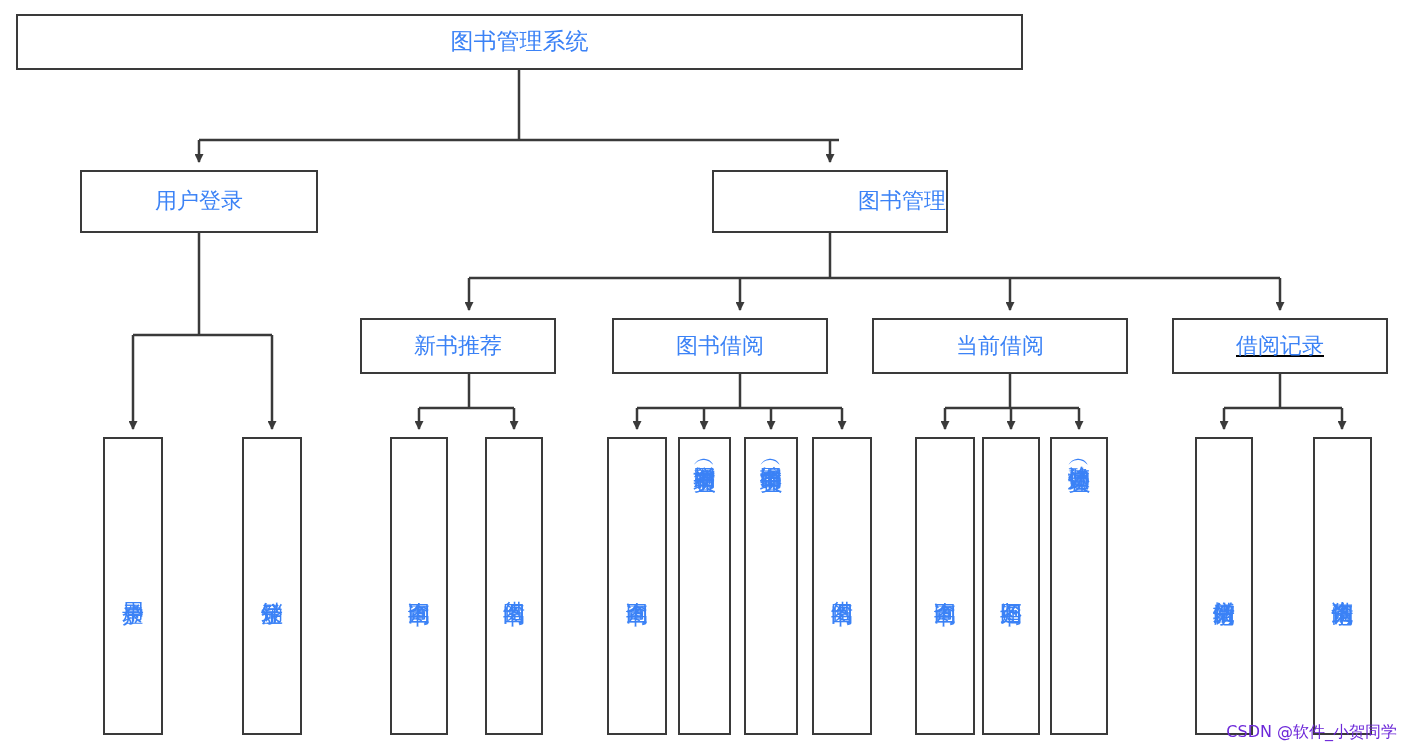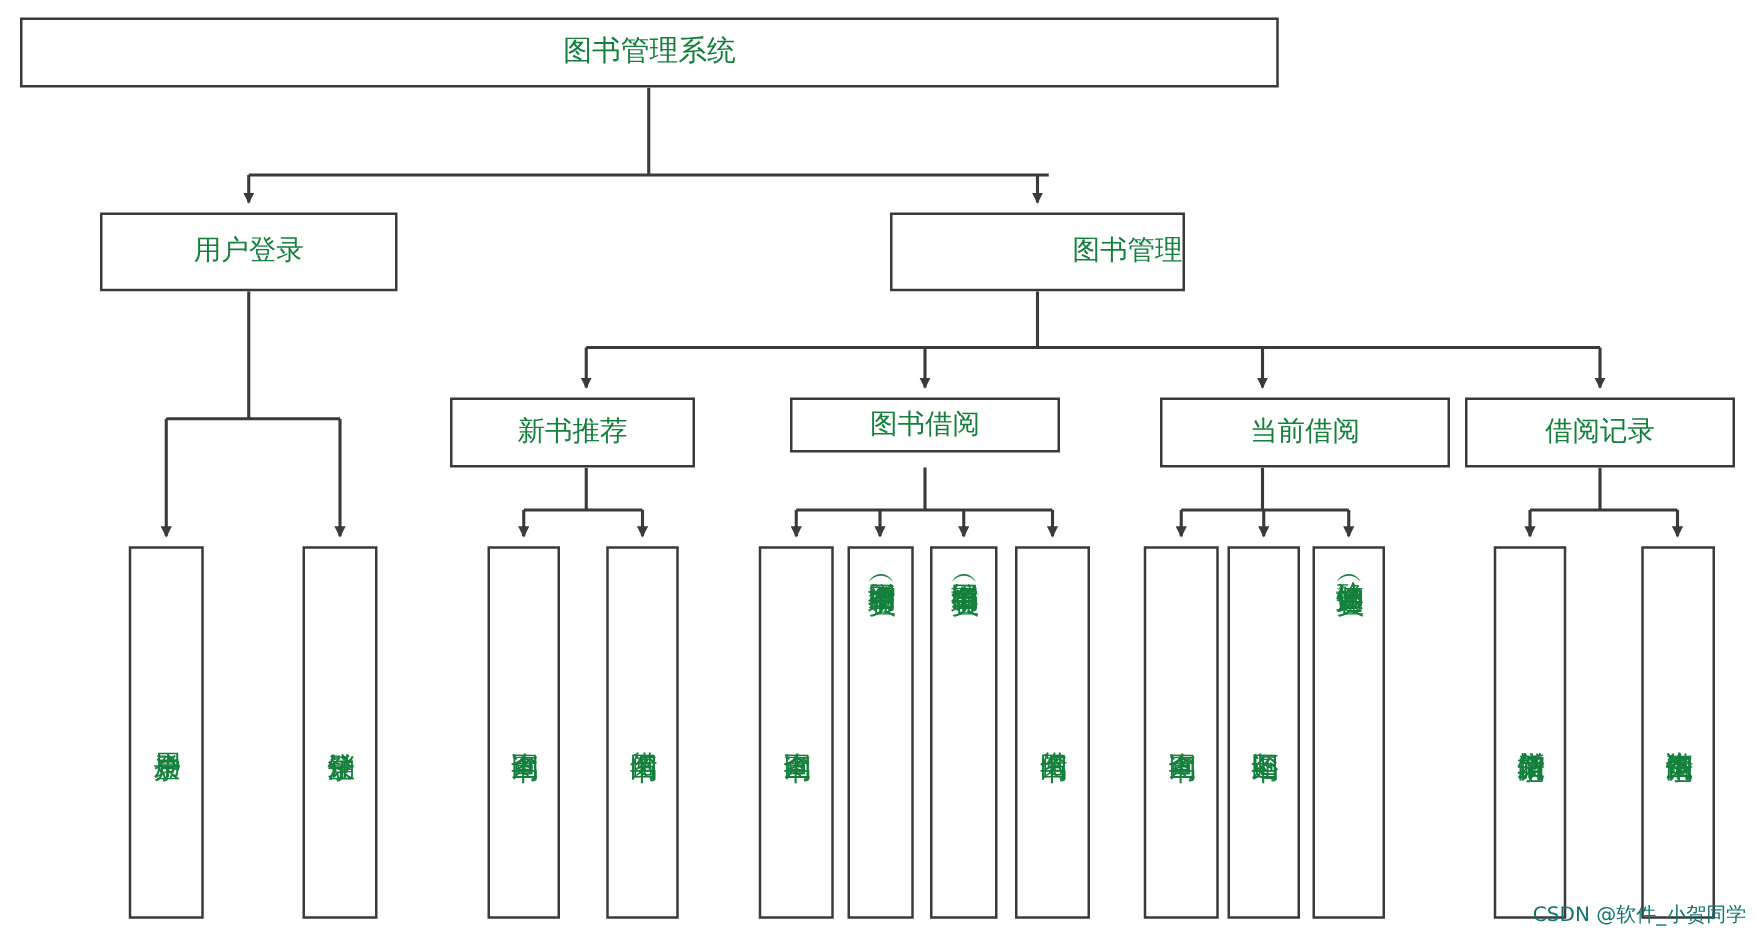--- a/index.html
+++ b/index.html
@@ -29,21 +29,21 @@
     position: absolute;
     box-sizing: border-box;
     background: #ffffff;
     border: 2.5px solid #3a3a3a;
     display: flex;
     align-items: center;
     justify-content: center;
     z-index: 3;
   }
   .node .label {
-    color: #15803d;
+    color: #3b82f6;
     line-height: 1.12;
     text-align: center;
     white-space: nowrap;
   }
   
   .node.horiz .label {
     font-size: 22px;
     writing-mode: horizontal-tb;
   }
   .node.root .label {
@@ -63,21 +63,21 @@
   }
   .node.vert.centered {
     align-items: center;
     padding-top: 0;
   }
   #watermark {
     position: absolute;
     right: 8px;
     bottom: 4px;
     font-size: 16px;
-    color: #0f766e;
+    color: #6d28d9;
     z-index: 9;
     white-space: nowrap;
     font-family: "DejaVu Sans", "Liberation Sans", sans-serif;
   }
 </style>
 </head>
 <body>
 
 <div id="diagram-root">
 
@@ -140,29 +140,29 @@
   </div>
 
   <div class="node horiz" style="left:712px; top:170px; width:236px; height:63px;justify-content:flex-end;">
     <span class="label">图书管理</span>
   </div>
 
   <div class="node horiz" style="left:360px; top:318px; width:196px; height:56px;">
     <span class="label">新书推荐</span>
   </div>
 
-  <div class="node horiz" style="left:632px; top:318px; width:216px; height:44px;">
+  <div class="node horiz" style="left:612px; top:318px; width:216px; height:56px;">
     <span class="label">图书借阅</span>
   </div>
 
-  <div class="node horiz" style="left:928px; top:318px; width:232px; height:56px;">
+  <div class="node horiz" style="left:872px; top:318px; width:256px; height:56px;">
     <span class="label">当前借阅</span>
   </div>
 
-  <div class="node horiz" style="left:1172px; top:318px; width:216px; height:56px;">
+  <div class="node horiz" style="left:1172px; top:318px; width:216px; height:56px;text-decoration:underline;">
     <span class="label">借阅记录</span>
   </div>
 
   <div class="node vert centered" style="left:103px; top:437px; width:60px; height:298px;">
     <span class="label">用户登录</span>
   </div>
 
   <div class="node vert centered" style="left:242px; top:437px; width:60px; height:298px;">
     <span class="label">注销登录</span>
   </div>

